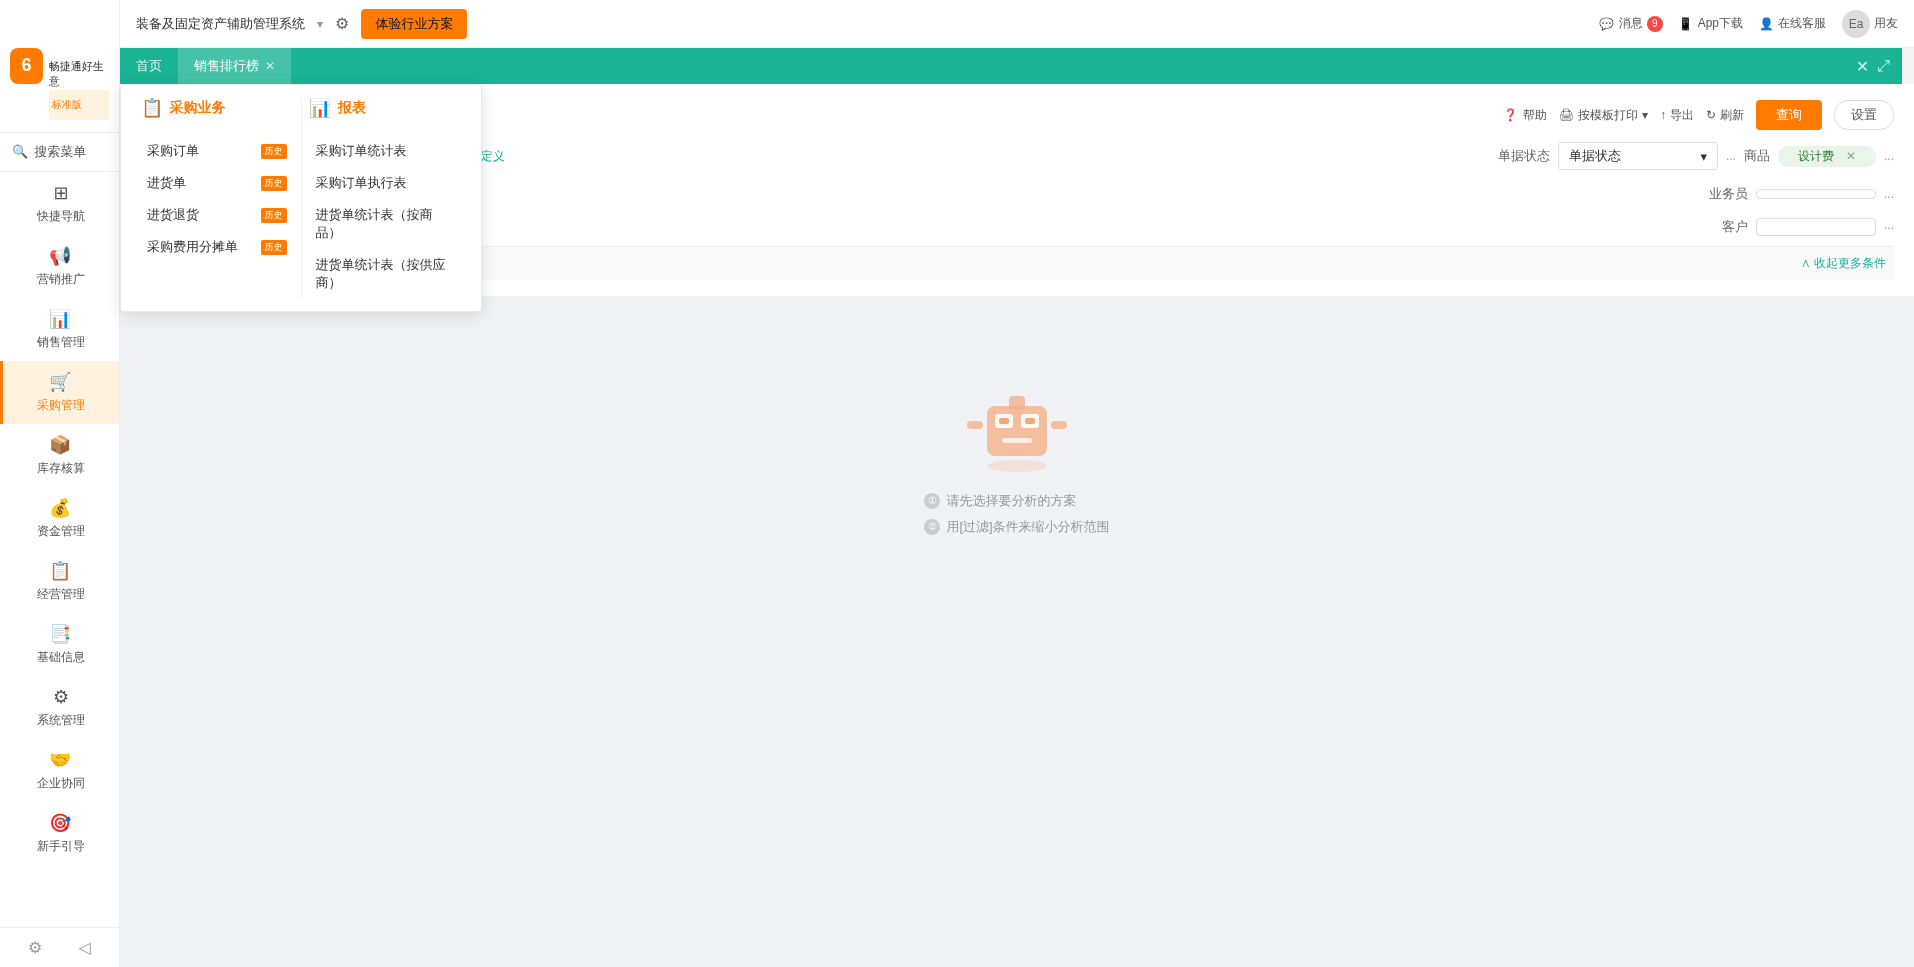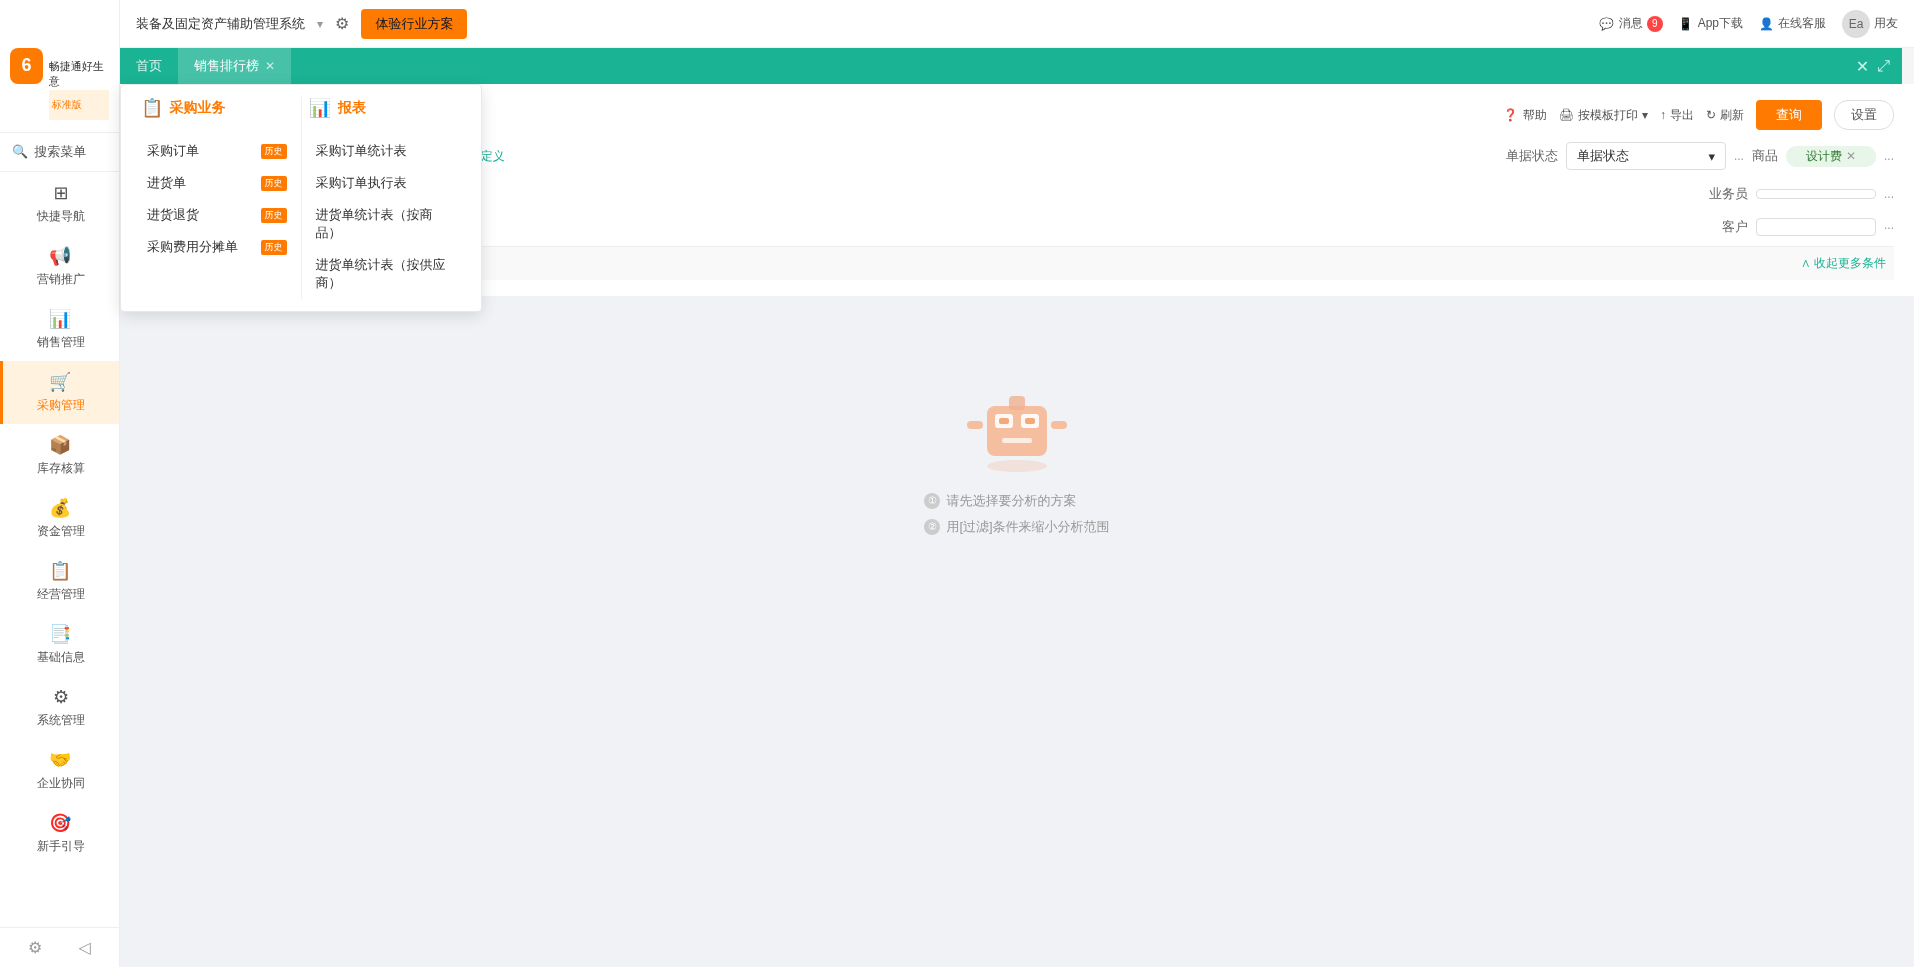--- a/index.html
+++ b/index.html
@@ -120,21 +120,21 @@
       display: flex; align-items: center; justify-content: space-between; cursor: pointer;
     }
     .date-range {
       display: flex; align-items: center; gap: 6px; border: 1px solid #ddd;
       border-radius: 4px; padding: 4px 10px; background: #fff; min-width: 200px;
     }
     .date-links { display: flex; gap: 8px; }
     .date-link { color: #1ab394; font-size: 12px; cursor: pointer; }
 
     .tag {
-      display: inline-flex; align-items: center; gap: 4px;
+      display: inline-flex; align-items: center; gap: 12px;
       background: #e8f5e9; color: #2e7d32; padding: 2px 20px;
       border-radius: 10px; font-size: 12px;
     }
     .tag-close { cursor: pointer; color: #999; }
     .ellipsis { color: #999; font-size: 12px; cursor: pointer; }
 
     .collapse-bar {
       text-align: right; padding: 8px; color: #1ab394; font-size: 12px; cursor: pointer;
       background: #f9f9f9; border-top: 1px solid #eee; margin-top: 4px;
     }

